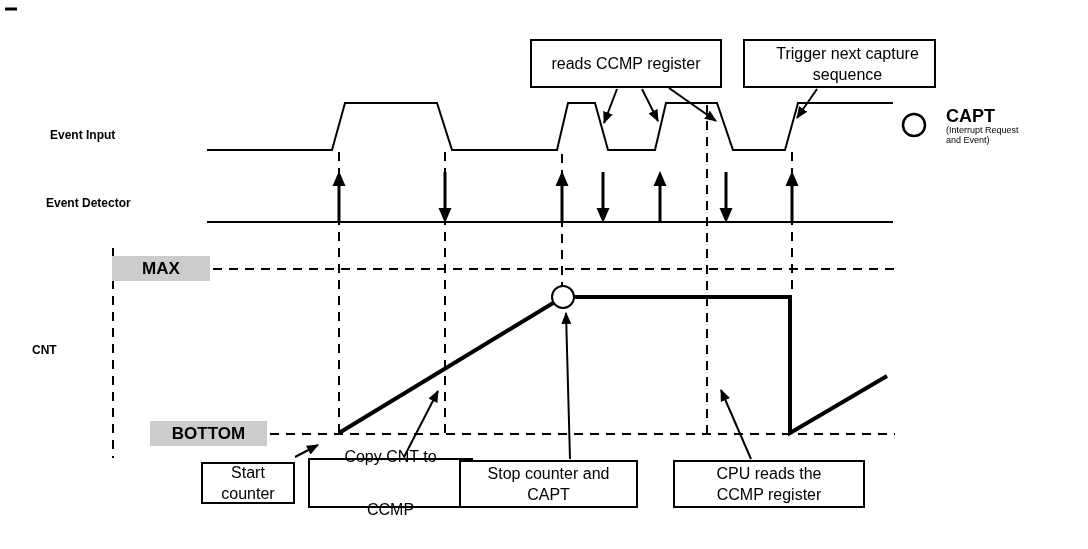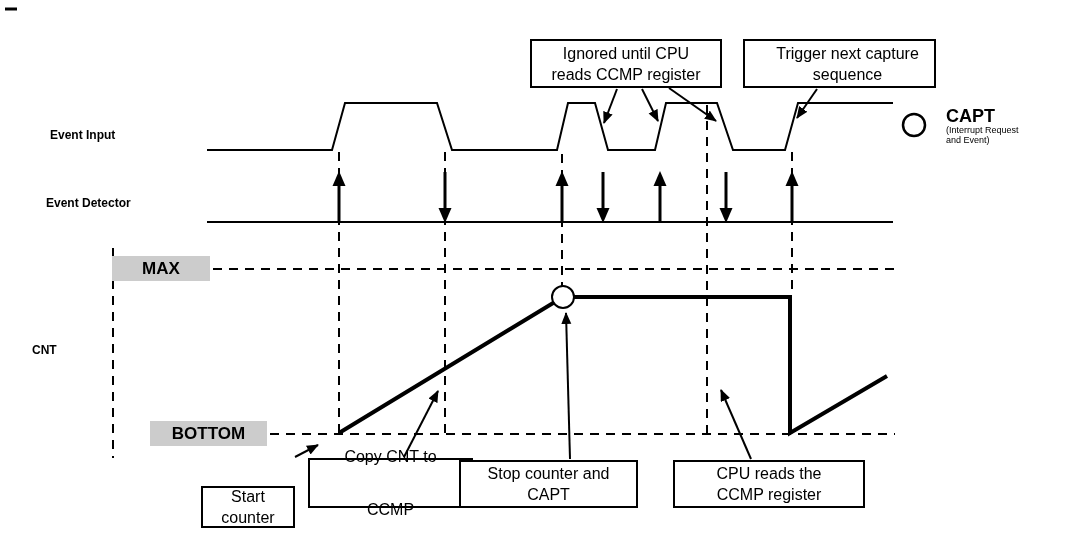--- a/index.html
+++ b/index.html
@@ -102,29 +102,28 @@
   <div class="level-label" style="left:112px; top:256px; width:98px;">MAX</div>
   <div class="level-label" style="left:112px; top:421px; width:117px;margin-left:38px;">BOTTOM</div>
 
   <div id="capt-block">
     <div id="capt-title">CAPT</div>
     <div class="capt-desc">(Interrupt Request</div>
     <div class="capt-desc">and Event)</div>
   </div>
 
   <div class="callout" style="left:530px; top:39px; width:188px; height:45px;">
-    <div>Ignored until CPU</div>
     <div>reads CCMP register</div>
   </div>
   <div class="callout" style="left:743px; top:39px; width:173px; height:45px;padding-left:16px;">
     <div>Trigger next capture</div>
     <div>sequence</div>
   </div>
 
-  <div class="callout" style="left:201px; top:486px; width:90px; height:38px;">
+  <div class="callout" style="left:201px; top:462px; width:90px; height:38px;">
     <div>Start</div>
     <div>counter</div>
   </div>
   <div class="callout" style="left:308px; top:458px; width:161px; height:46px;gap:32px;">
     <div>Copy CNT to</div>
     <div>CCMP</div>
   </div>
   <div class="callout" style="left:459px; top:460px; width:175px; height:44px;">
     <div>Stop counter and</div>
     <div>CAPT</div>

